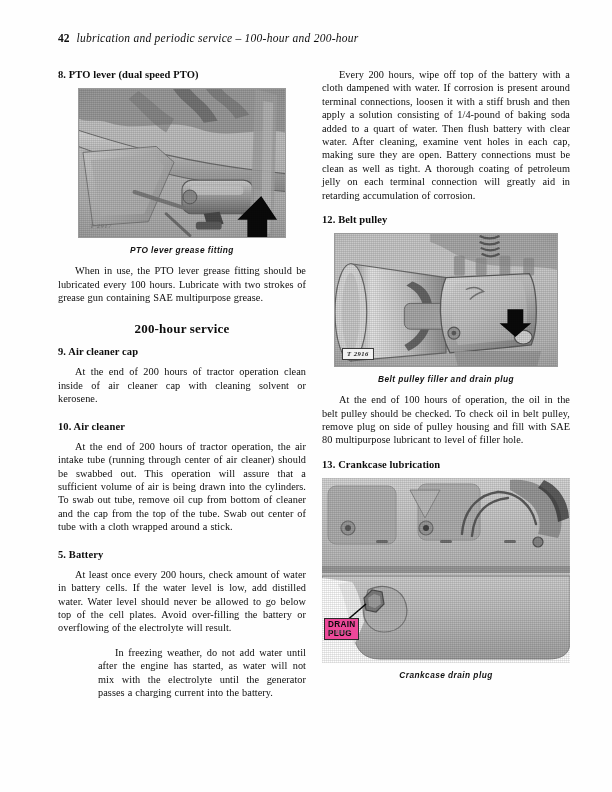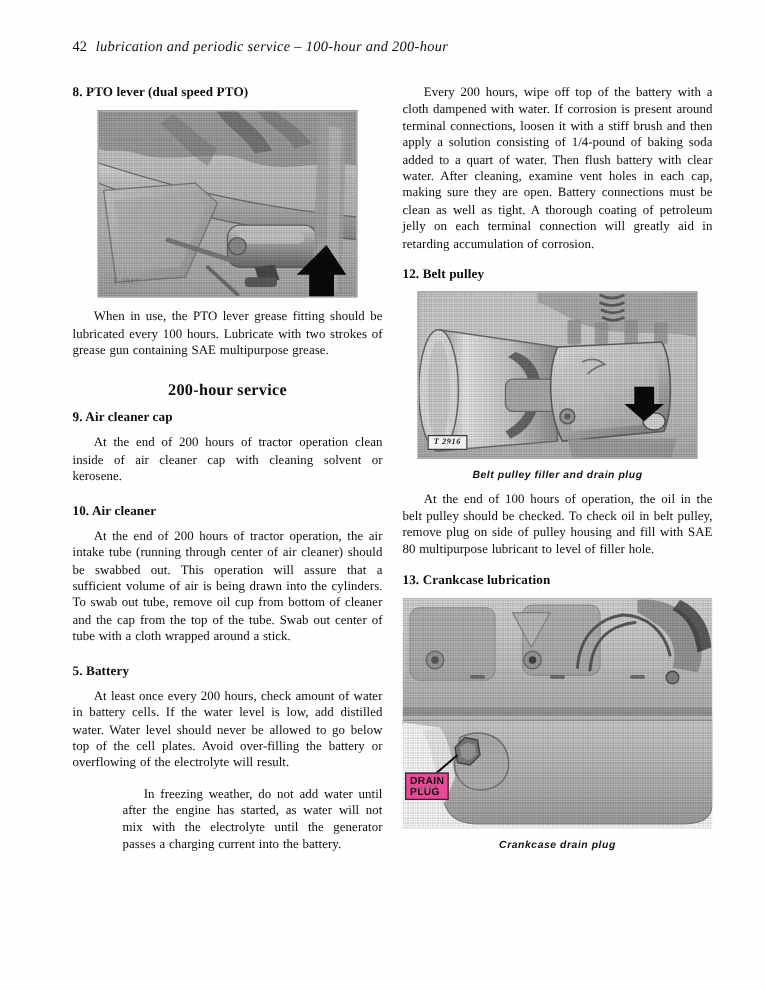--- a/index.html
+++ b/index.html
@@ -27,21 +27,21 @@
   .running-head {
     position: absolute;
     left: 58px;
     top: 28px;
     width: 500px;
     height: 16px;
     white-space: nowrap;
   }
   .folio {
     font-family: "Liberation Serif", "DejaVu Serif", serif;
-    font-weight: normal;
+    font-weight: bold;
     font-size: 11.5px;
     letter-spacing: 0px;
   }
   .head-title {
     font-style: italic;
     font-size: 11.5px;
     letter-spacing: 0.25px;
     margin-left: 7px;
   }
 
@@ -222,20 +222,21 @@
           <path d="M88 126 L112 148" stroke="#6f6f6f" stroke-width="3" stroke-linecap="round"></path>
 
           <g>
             <path d="M184 108 L160 132 L170 132 L170 150 L190 150 L190 132 L200 132 Z" fill="#0a0a0a"></path>
           </g>
         </svg>
         <div class="grain"></div>
         <div class="vig"></div>
         <div class="photo-code faint">T 2917</div>
       </div>
+      <div class="caption">PTO lever grease fitting</div>
     </div>
 
     <p class="body">When in use, the PTO lever grease fitting should be lubricated every 100 hours. Lubricate with two strokes of grease gun containing SAE multipurpose grease.</p>
 
     <h3 class="center-head">200-hour service</h3>
 
     <h2 class="sec-head">9. Air cleaner cap</h2>
     <p class="body">At the end of 200 hours of tractor operation clean inside of air cleaner cap with cleaning solvent or kerosene.</p>
 
     <h2 class="sec-head spaced">10. Air cleaner</h2>

